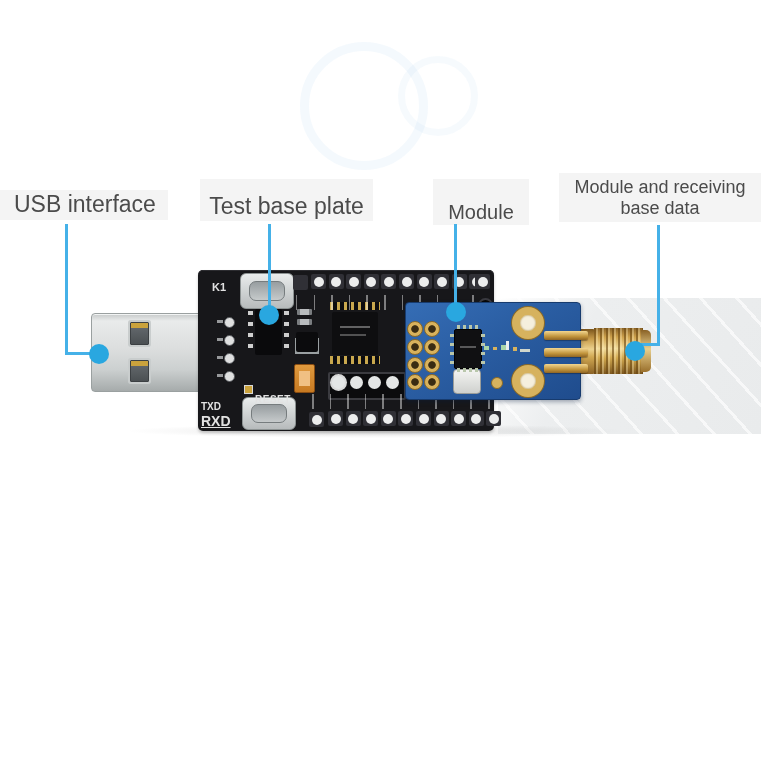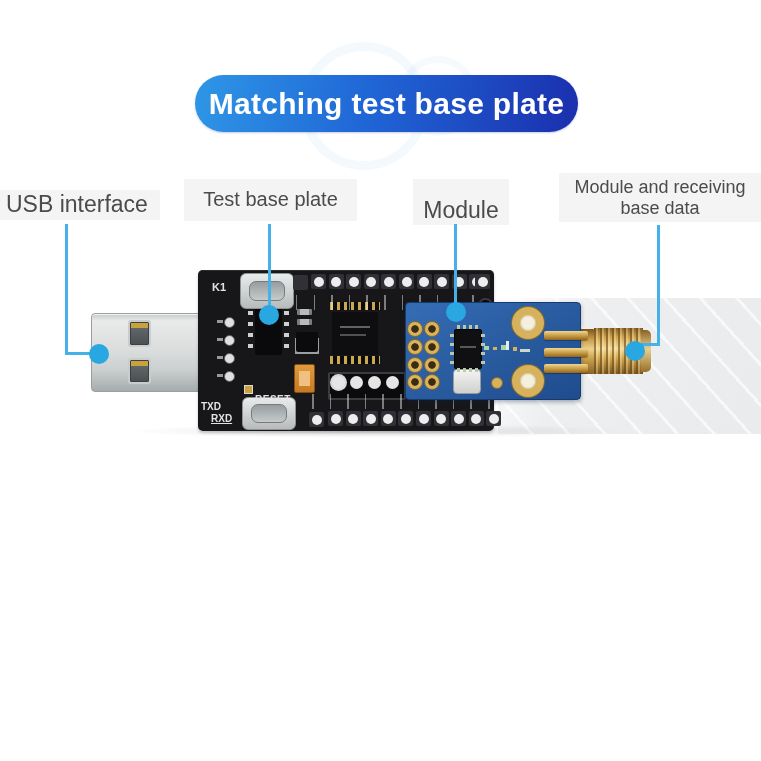--- a/index.html
+++ b/index.html
@@ -14,23 +14,23 @@
   #banner{left:195px;top:75px;width:383px;height:57px;border-radius:30px;
           background:linear-gradient(100deg,#2e97e6 0%,#2066d6 45%,#1b2fae 100%);
           display:flex;align-items:center;justify-content:center;
           color:#fff;font-size:30px;font-weight:bold;letter-spacing:.3px;z-index:3;
           box-shadow:0 1px 2px rgba(30,60,160,.25);}
 
   
   .lbl{background:#f4f4f4;color:#4b4b4b;display:flex;align-items:flex-end;justify-content:center;
        z-index:3;line-height:1.1;}
   #lbl-usb{left:0;top:190px;width:154px;height:30px;font-size:23px;justify-content:flex-start;
-           padding-left:6px;align-items:center;}
-  #lbl-test{left:184px;top:179px;width:173px;height:40px;font-size:20px;padding-bottom:2px;align-items:center;}
-  #lbl-module{left:413px;top:179px;width:96px;height:44px;font-size:23px;padding-bottom:2px;}
+           padding-left:14px;align-items:center;}
+  #lbl-test{left:200px;top:179px;width:173px;height:40px;font-size:23px;padding-bottom:2px;}
+  #lbl-module{left:433px;top:179px;width:96px;height:44px;font-size:20px;padding-bottom:2px;}
   #lbl-send{left:559px;top:173px;width:202px;height:49px;font-size:18px;flex-direction:column;
             align-items:center;justify-content:center;line-height:21px;text-align:center;}
 
   
   .cline{background:#45b1e8;z-index:6;}
   .cdot{width:20px;height:20px;border-radius:50%;background:#29a7e0;z-index:7;}
 
   
   #backdrop{left:498px;top:298px;width:263px;height:136px;z-index:0;
             background:
@@ -86,23 +86,20 @@
            background:linear-gradient(180deg,#8a6226,#e8cf8e 45%,#9a702c);}
 </style>
 </head>
 <body>
 
 <div id="canvas">
 
   <div class="abs wisp" style="left:300px;top:42px;width:110px;height:110px;border:9px solid rgba(170,205,240,.13);"></div>
   <div class="abs wisp" style="left:398px;top:56px;width:66px;height:66px;border:7px solid rgba(170,205,240,.10);"></div>
 
-  <div class="abs" id="banner">
-    <span>Matching test base plate</span>
-  </div>
 
   <div class="abs lbl" id="lbl-usb">
     <span>USB interface</span>
   </div>
   <div class="abs lbl" id="lbl-test">
     <span>Test base plate</span>
   </div>
   <div class="abs lbl" id="lbl-module">
     <span>Module</span>
   </div>
@@ -130,21 +127,21 @@
     <div class="silk" style="left:14px;top:11px;font-size:11px;">K1</div>
     <div class="btn-outer" style="left:42px;top:3px;width:52px;height:34px;">
       <div class="btn-inner"></div>
     </div>
     <div class="btn-outer" style="left:44px;top:127px;width:52px;height:31px;">
       <div class="btn-inner"></div>
     </div>
     <div class="silk" style="left:57px;top:124px;font-size:10px;letter-spacing:.5px;">RESET</div>
     <div class="abs" style="left:46px;top:115px;width:7px;height:7px;border:1px solid #d8d8d8;background:#caa23c;"></div>
     <div class="silk" style="left:3px;top:131px;font-size:10px;">TXD</div>
-    <div class="silk" style="left:13px;top:143px;font-size:10px;text-decoration:underline;">RXD</div>
+    <div class="silk" style="left:3px;top:143px;font-size:14px;text-decoration:underline;">RXD</div>
 
     <div class="abs" style="left:57px;top:39px;width:27px;height:46px;background:#0a0a0c;border-radius:2px;"></div>
     <div class="abs" style="left:50px;top:41px;width:5px;height:44px;background:repeating-linear-gradient(180deg,#cfcfcf 0 4px,rgba(0,0,0,0) 4px 11px);"></div>
     <div class="abs" style="left:86px;top:41px;width:5px;height:44px;background:repeating-linear-gradient(180deg,#cfcfcf 0 4px,rgba(0,0,0,0) 4px 11px);"></div>
 
     <div class="abs" style="left:99px;top:39px;width:15px;height:6px;border-radius:1px;background:linear-gradient(90deg,#7a7d80 0 20%,#b9bcbe 20% 80%,#7a7d80 80%);"></div>
     <div class="abs" style="left:99px;top:49px;width:15px;height:6px;border-radius:1px;background:linear-gradient(90deg,#7a7d80 0 20%,#b9bcbe 20% 80%,#7a7d80 80%);"></div>
 
     <div class="abs" style="left:98px;top:62px;width:22px;height:20px;background:#0b0b0d;border-radius:2px;box-shadow:-3px 4px 0 -2px #9aa0a2, 3px 4px 0 -2px #9aa0a2;"></div>
 

